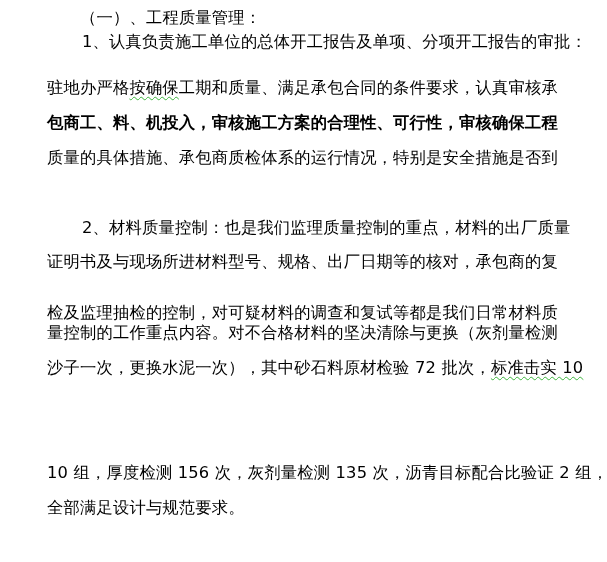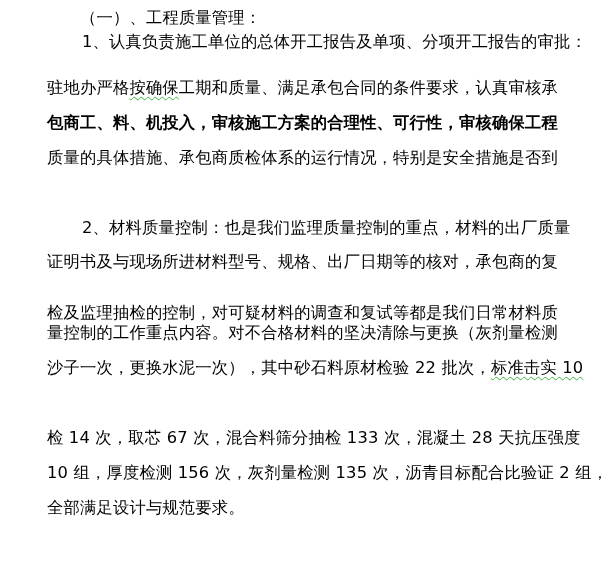--- a/index.html
+++ b/index.html
@@ -47,18 +47,17 @@
 
   <div class="line indent1" style="top:32px;">1、认真负责施工单位的总体开工报告及单项、分项开工报告的审批：</div>
   <div class="line" style="top:78px;"><span>驻地办严格</span><span class="squiggle">按确保</span><span>工期和质量、满足承包合同的条件要求，认真审核承</span></div>
   <div class="line" style="top:113px;font-weight:bold;">包商工、料、机投入，审核施工方案的合理性、可行性，审核确保工程</div>
   <div class="line" style="top:148px;">质量的具体措施、承包商质检体系的运行情况，特别是安全措施是否到</div>
 
   <div class="line indent1" style="top:218px;">2、材料质量控制：也是我们监理质量控制的重点，材料的出厂质量</div>
   <div class="line" style="top:253px;font-family:Liberation Mono, monospace;">证明书及与现场所进材料型号、规格、出厂日期等的核对，承包商的复</div>
   <div class="line" style="top:288px;margin-top:15px;">检及监理抽检的控制，对可疑材料的调查和复试等都是我们日常材料质</div>
   <div class="line" style="top:323px;">量控制的工作重点内容。对不合格材料的坚决清除与更换（灰剂量检测</div>
-  <div class="line" style="top:358px;"><span>沙子一次，更换水泥一次），其中砂石料原材检验 22 批次，</span><span class="squiggle">标准击实 10</span><span></span></div>
-  <div class="line" style="top:428px;">检 14 次，取芯 67 次，混合料筛分抽检 133 次，混凝土 28 天抗压强度</div>
+  <div class="line" style="top:358px;"><span>沙子一次，更换水泥一次），其中砂石料原材检验 72 批次，</span><span class="squiggle">标准击实 10</span><span></span></div>
   <div class="line" style="top:463px;">10 组，厚度检测 156 次，灰剂量检测 135 次，沥青目标配合比验证 2 组，</div>
   <div class="line" style="top:498px;">全部满足设计与规范要求。</div>
 
 </div>
 
 </body></html>

